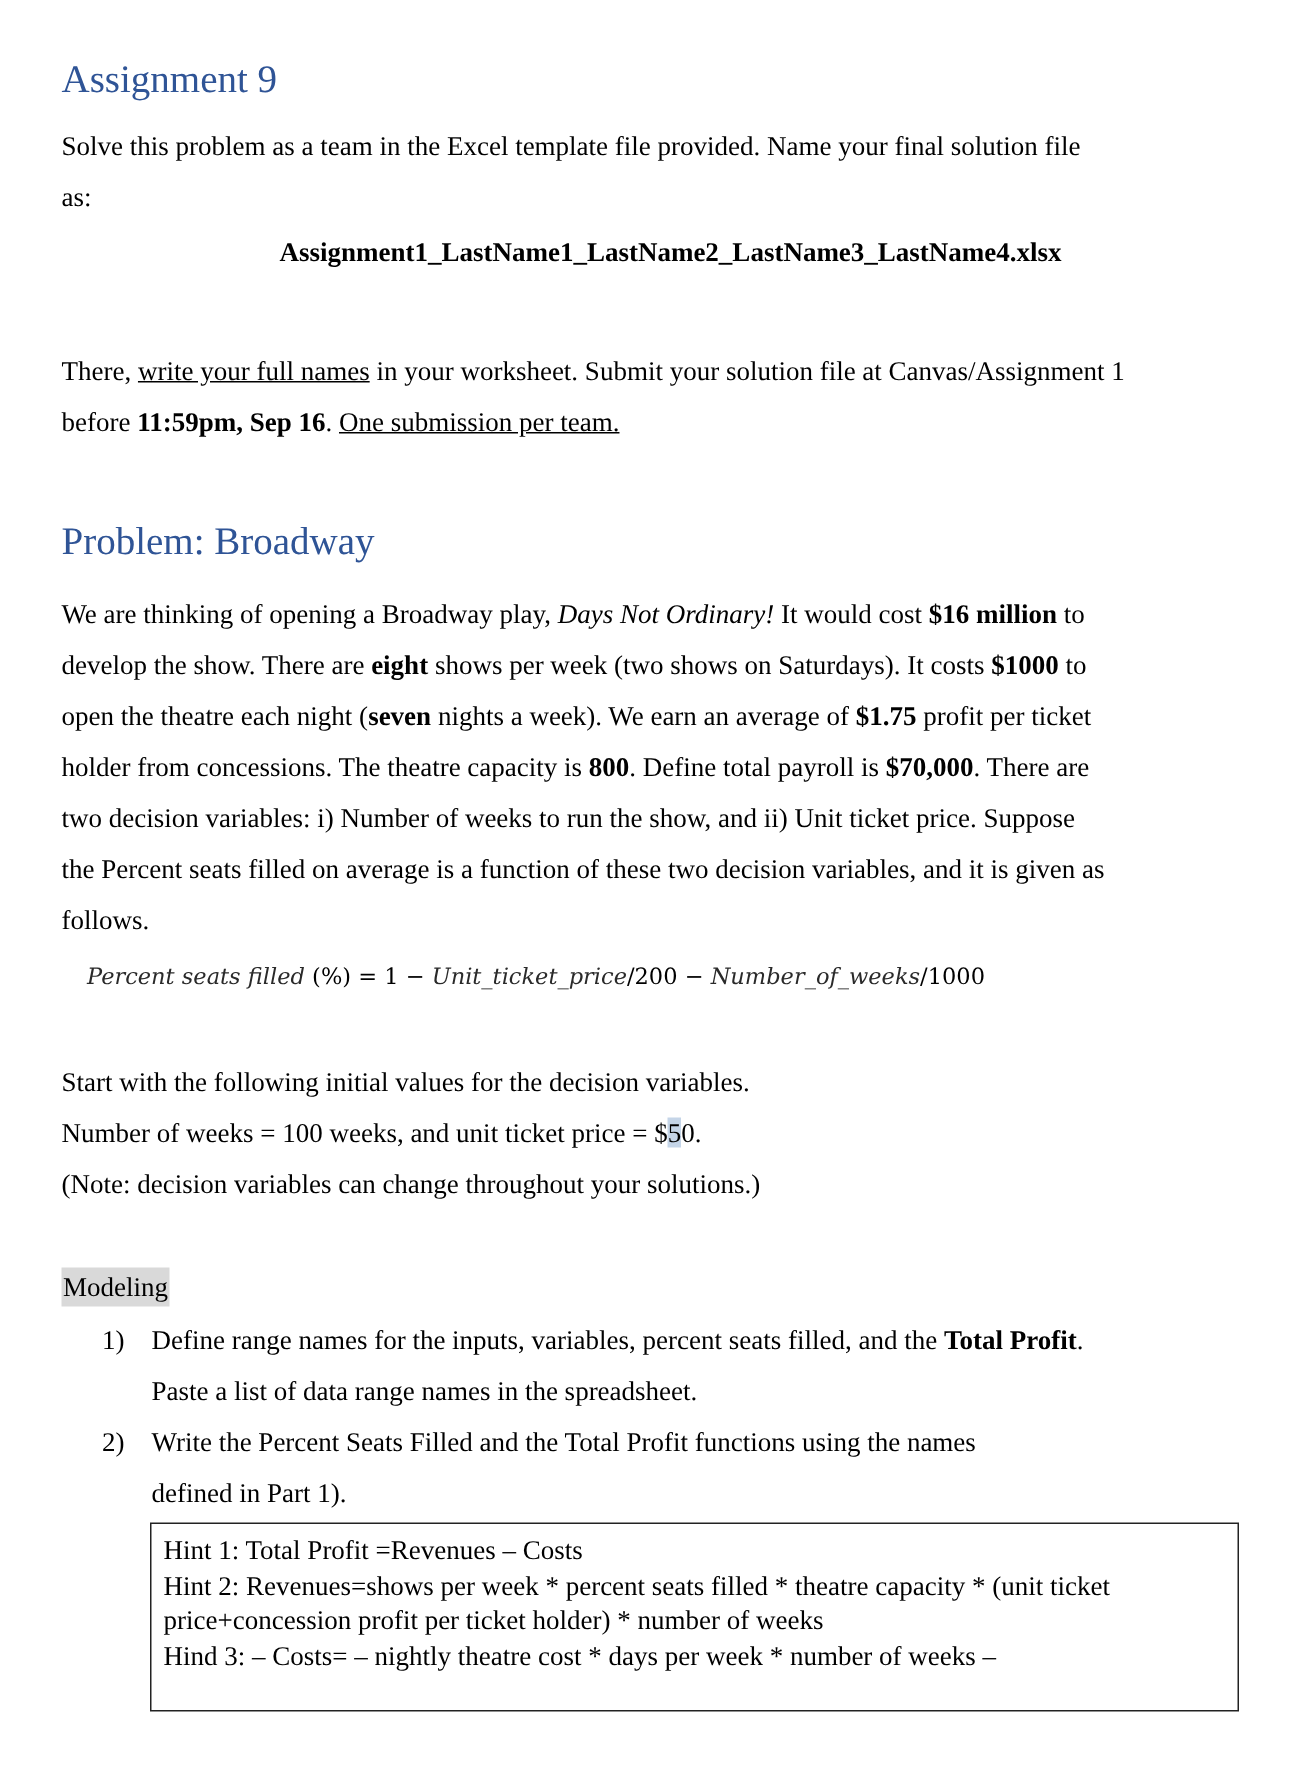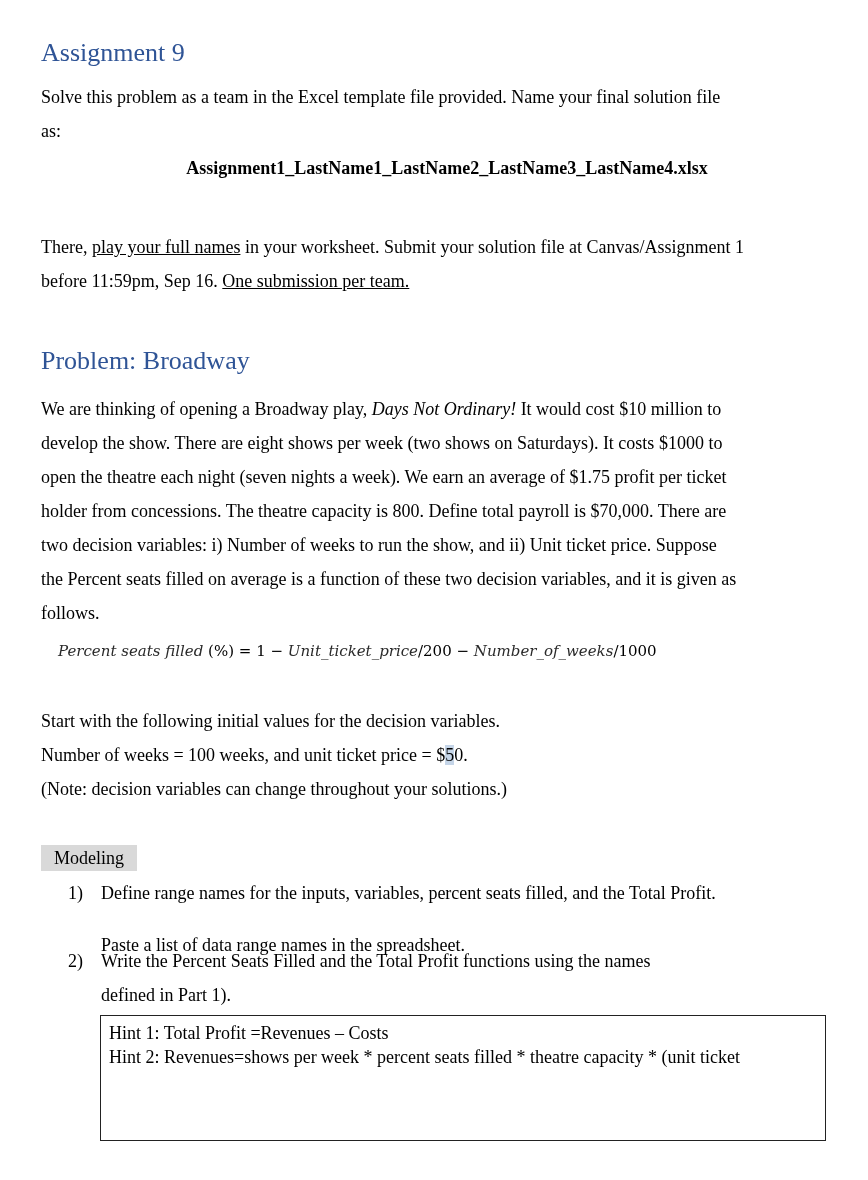--- a/index.html
+++ b/index.html
@@ -2,52 +2,52 @@
 <html><head>
 <meta charset="utf-8">
 <style>
   html, body { margin:0; padding:0; background:#ffffff; }
   body { width:868px; height:1180px; position:relative; overflow:hidden;
          font-family:"Liberation Serif", serif; color:#000; }
   .abs { position:absolute; }
   .h { color:#2f5496; font-size:26px; font-family:"Liberation Serif", serif; white-space:nowrap; }
   .p { font-size:18px; line-height:34px; white-space:nowrap; left:41px; }
   .u { text-decoration:underline; }
-  b { font-weight:normal;text-align:center; }
+  b { font-weight:bold;text-align:center; }
   i { font-style:italic; }
   .center { text-align:center; left:0; width:868px; font-size:18px; font-weight:bold; }
   .formula { font-family:"DejaVu Serif", serif; font-size:15px; left:58px; white-space:nowrap; }
   .formula .var { font-style:italic; color:#2a2a2a; }
   .hl5 { background:#c5d5e8; }
-  .modeling { background:#d9d9d9; font-size:18px; left:41px; padding:0 13px; line-height:26px; }
+  .modeling { background:#d9d9d9; font-size:18px; left:41px; padding:0 1px; line-height:26px; }
   .hintbox { left:100px; top:1015px; width:726px; height:126px; border:1.5px solid #222;
              box-sizing:border-box; padding:6px 8px; font-size:18px; line-height:23.5px; }
   .hintline { white-space:nowrap; }
 </style>
 </head>
 <body>
 
 <div class="abs h" style="left:41px; top:38px;">Assignment 9</div>
 
 <div class="abs p" style="top:80px;">Solve this problem as a team in the Excel template file provided. Name your final solution file</div>
 <div class="abs p" style="top:114px;">as:</div>
 
 <div class="abs center" style="top:158px;margin-left:13px;">Assignment1_LastName1_LastName2_LastName3_LastName4.xlsx</div>
 
 <div class="abs p" style="top:230px;">
-  <span>There, </span><span class="u">play your full names</span><span> in your worksheet. Submit your solution file at Canvas/Assignment 1</span>
+  <span>There, </span><span class="u">write your full names</span><span> in your worksheet. Submit your solution file at Canvas/Assignment 1</span>
 </div>
 <div class="abs p" style="top:264px;">
   <span>before </span><b>11:59pm, Sep 16</b><span>. </span><span class="u">One submission per team.</span>
 </div>
 
 <div class="abs h" style="left:41px; top:346px;">Problem: Broadway</div>
 
 <div class="abs p" style="top:392px;">
-  <span>We are thinking of opening a Broadway play, </span><i>Days Not Ordinary!</i><span> It would cost </span><b>$10 million</b><span> to</span>
+  <span>We are thinking of opening a Broadway play, </span><i>Days Not Ordinary!</i><span> It would cost </span><b>$16 million</b><span> to</span>
 </div>
 <div class="abs p" style="top:426px;">
   <span>develop the show. There are </span><b>eight</b><span> shows per week (two shows on Saturdays). It costs </span><b>$1000</b><span> to</span>
 </div>
 <div class="abs p" style="top:460px;">
   <span>open the theatre each night (</span><b>seven</b><span> nights a week). We earn an average of </span><b>$1.75</b><span> profit per ticket</span>
 </div>
 <div class="abs p" style="top:494px;">
   <span>holder from concessions. The theatre capacity is </span><b>800</b><span>. Define total payroll is </span><b>$70,000</b><span>. There are</span>
 </div>
@@ -64,22 +64,24 @@
   <span>Number of weeks = 100 weeks, and unit ticket price = $</span><span class="hl5">5</span><span>0.</span>
 </div>
 <div class="abs p" style="top:772px;">(Note: decision variables can change throughout your solutions.)</div>
 
 <div class="abs modeling" style="top:845px;">Modeling</div>
 
 <div class="abs p" style="left:68px; top:876px;">1)</div>
 <div class="abs p" style="left:101px; top:876px;">
   <span>Define range names for the inputs, variables, percent seats filled, and the </span><b>Total Profit</b><span>.</span>
 </div>
-<div class="abs p" style="left:101px; top:910px;margin-top:18px;">Paste a list of data range names in the spreadsheet.</div>
+<div class="abs p" style="left:101px; top:910px;">Paste a list of data range names in the spreadsheet.</div>
 
 <div class="abs p" style="left:68px; top:944px;">2)</div>
 <div class="abs p" style="left:101px; top:944px;">Write the Percent Seats Filled and the Total Profit functions using the names</div>
 <div class="abs p" style="left:101px; top:978px;">defined in Part 1).</div>
 
 <div class="abs hintbox">
   <div class="hintline">Hint 1: Total Profit =Revenues – Costs</div>
   <div class="hintline">Hint 2: Revenues=shows per week * percent seats filled * theatre capacity * (unit ticket</div>
+  <div class="hintline">price+concession profit per ticket holder) * number of weeks</div>
+  <div class="hintline">Hind 3: – Costs= – nightly theatre cost * days per week * number of weeks –</div>
 </div>
 
 </body></html>

